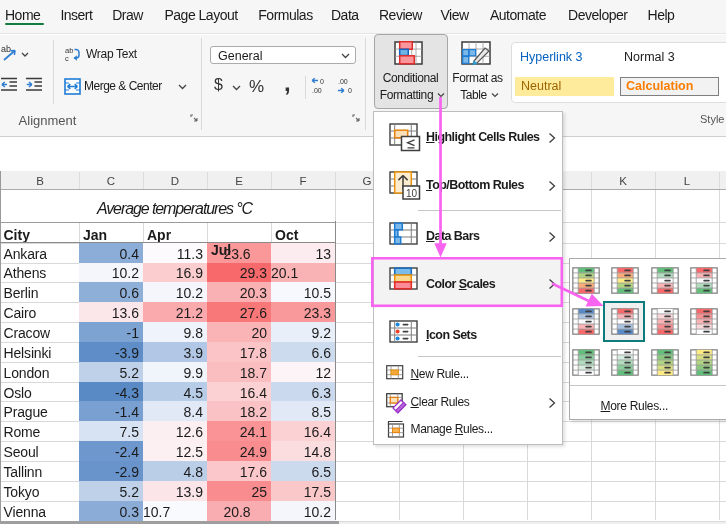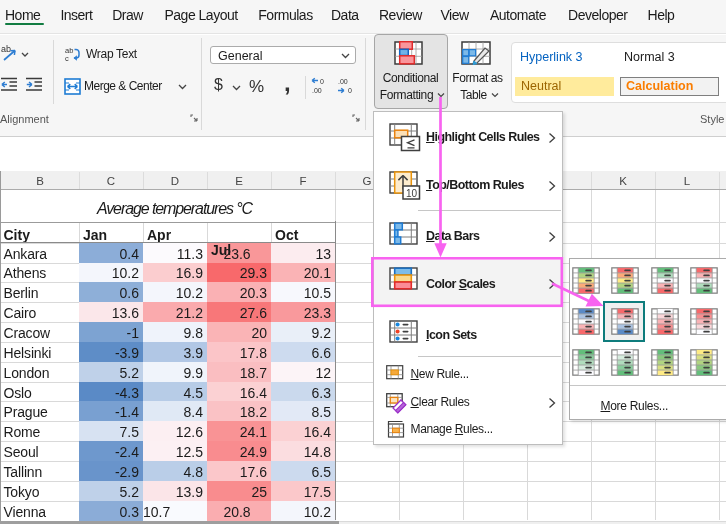--- a/index.html
+++ b/index.html
@@ -69,21 +69,21 @@
 <svg class="a" style="left:310px;top:77px" width="20" height="18" viewBox="0 0 20 18">
 <path d="M8 3.5 h-6 M2 3.5 l2.8-2.3 M2 3.5 l2.8 2.3" stroke="#2d7dd2" stroke-width="1.4" fill="none"></path>
 <text x="10" y="7" font-size="7" fill="#333" font-family="Liberation Sans">0</text>
 <text x="2" y="16" font-size="7" fill="#333" font-family="Liberation Sans">.00</text>
     </svg>
 <svg class="a" style="left:336px;top:77px" width="22" height="18" viewBox="0 0 22 18">
 <text x="2" y="7" font-size="7" fill="#333" font-family="Liberation Sans">.00</text>
 <path d="M2 13.5 h6 M8 13.5 l-2.8-2.3 M8 13.5 l-2.8 2.3" stroke="#2d7dd2" stroke-width="1.4" fill="none"></path>
 <text x="12" y="16" font-size="7" fill="#333" font-family="Liberation Sans">0</text>
     </svg>
-<div class="a" style="left:0px;top:113px;width:95px;font-size:11px;color:#555">Alignment</div>
+<div class="a" style="left:0px;top:113px;width:95px;text-align:center;font-size:13px;color:#555">Alignment</div>
 <svg class="a" style="left:190px;top:114px" width="9" height="9" viewBox="0 0 9 9">
 <path d="M1 3 v-2 h2 M4 4 l3 3 M7 7 v-3 M7 7 h-3" stroke="#666" stroke-width="1.1" fill="none"></path>
     </svg>
 <svg class="a" style="left:352px;top:114px" width="9" height="9" viewBox="0 0 9 9">
 <path d="M1 3 v-2 h2 M4 4 l3 3 M7 7 v-3 M7 7 h-3" stroke="#666" stroke-width="1.1" fill="none"></path>
     </svg>
 <div class="a" style="left:700px;top:113px;width:30px;font-size:11px;color:#555">Style</div>
 <div class="a" style="left:373.5px;top:34px;width:74.5px;height:75px;background:#e4e4e4;border:1px solid #a6a6a6;border-radius:4px"></div>
 <svg class="a" style="left:394px;top:41px" width="29" height="24" viewBox="0 0 29 24">
 <rect x="1" y="1" width="27" height="22" fill="#fff" stroke="#3b3b3b" stroke-width="1.5"></rect>
@@ -178,21 +178,21 @@
 <div class="a" style="left:271px;top:242.7px;width:64.5px;height:19.84px;background:#FCECEF"></div>
 <div class="a txt" style="left:271px;top:244.6px;width:60px;height:19.84px;line-height:19.84px;text-align:right;font-size:14px">13</div>
 <div class="a txt" style="left:3.5px;top:244.6px;height:19.84px;line-height:19.84px;font-size:14px;letter-spacing:-0.15px">Ankara</div>
 <div class="a" style="left:79px;top:262.5px;width:64.5px;height:19.84px;background:#F4F6FC"></div>
 <div class="a txt" style="left:79px;top:264.4px;width:60px;height:19.84px;line-height:19.84px;text-align:right;font-size:14px">10.2</div>
 <div class="a" style="left:143px;top:262.5px;width:64.5px;height:19.84px;background:#FBCDCF"></div>
 <div class="a txt" style="left:143px;top:264.4px;width:60px;height:19.84px;line-height:19.84px;text-align:right;font-size:14px">16.9</div>
 <div class="a" style="left:207px;top:262.5px;width:64.5px;height:19.84px;background:#F8696B"></div>
 <div class="a txt" style="left:207px;top:264.4px;width:60px;height:19.84px;line-height:19.84px;text-align:right;font-size:14px">29.3</div>
 <div class="a" style="left:271px;top:262.5px;width:64.5px;height:19.84px;background:#FAB3B5"></div>
-<div class="a txt" style="left:271px;top:264.4px;width:60px;height:19.84px;line-height:19.84px;text-align:right;font-size:14px">20.1</div>
+<div class="a txt" style="left:271px;top:264.4px;width:60px;height:19.84px;line-height:19.84px;font-size:14px">20.1</div>
 <div class="a txt" style="left:3.5px;top:264.4px;height:19.84px;line-height:19.84px;font-size:14px;letter-spacing:-0.15px">Athens</div>
 <div class="a" style="left:79px;top:282.4px;width:64.5px;height:19.84px;background:#8EAFD8"></div>
 <div class="a txt" style="left:79px;top:284.3px;width:60px;height:19.84px;line-height:19.84px;text-align:right;font-size:14px">0.6</div>
 <div class="a" style="left:143px;top:282.4px;width:64.5px;height:19.84px;background:#F4F6FC"></div>
 <div class="a txt" style="left:143px;top:284.3px;width:60px;height:19.84px;line-height:19.84px;text-align:right;font-size:14px">10.2</div>
 <div class="a" style="left:207px;top:282.4px;width:64.5px;height:19.84px;background:#FAB1B4"></div>
 <div class="a txt" style="left:207px;top:284.3px;width:60px;height:19.84px;line-height:19.84px;text-align:right;font-size:14px">20.3</div>
 <div class="a" style="left:271px;top:282.4px;width:64.5px;height:19.84px;background:#F7F8FD"></div>
 <div class="a txt" style="left:271px;top:284.3px;width:60px;height:19.84px;line-height:19.84px;text-align:right;font-size:14px">10.5</div>
 <div class="a txt" style="left:3.5px;top:284.3px;height:19.84px;line-height:19.84px;font-size:14px;letter-spacing:-0.15px">Berlin</div>

